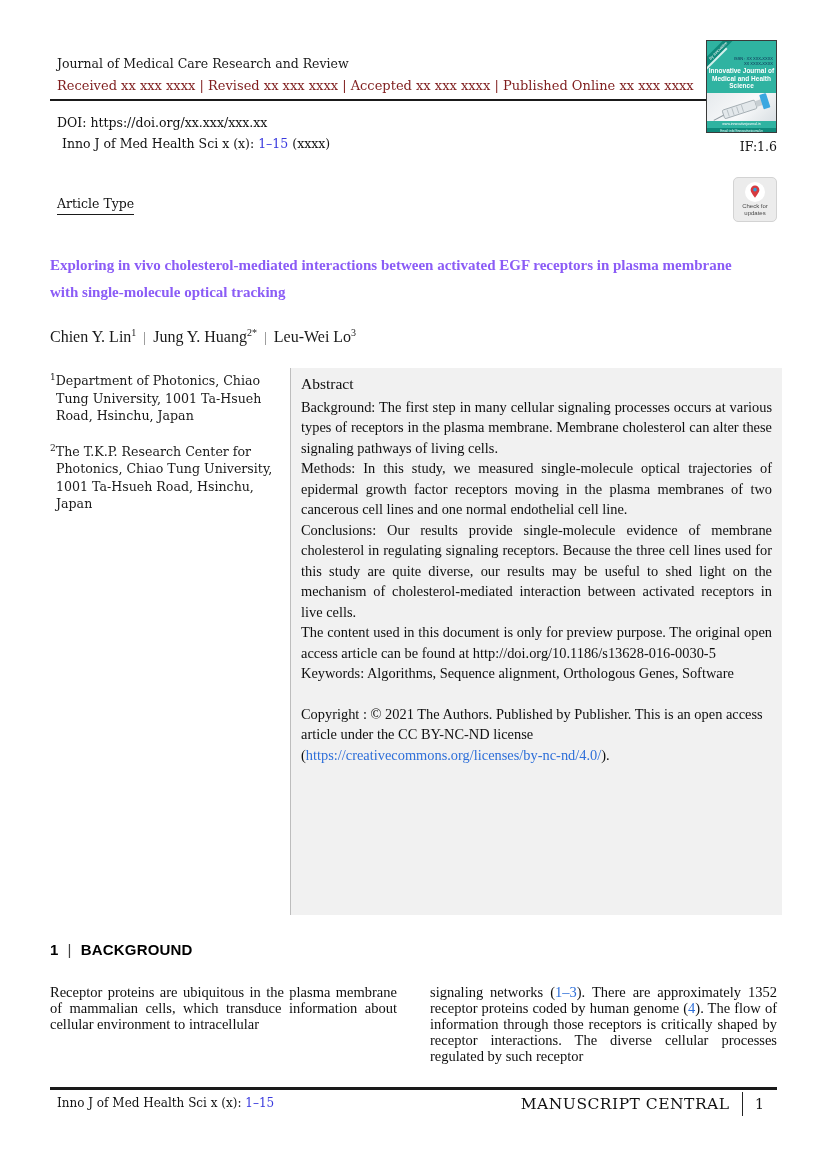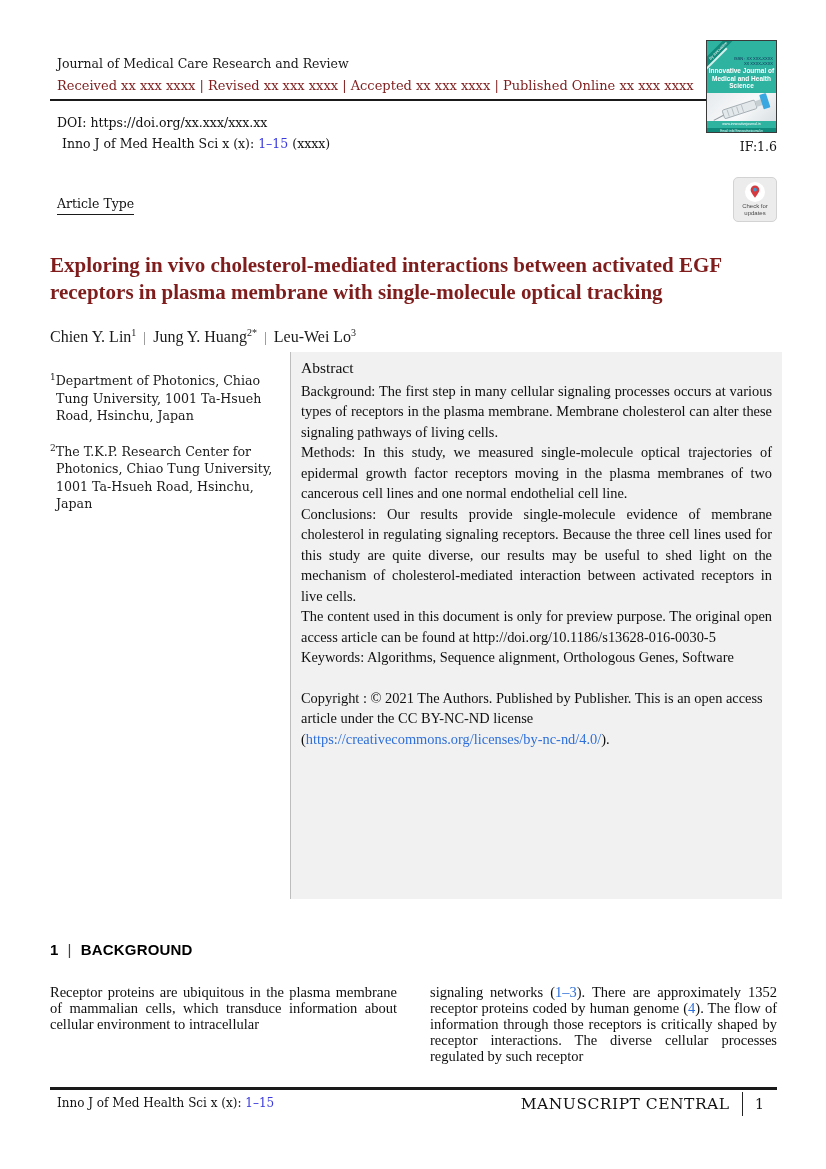--- a/index.html
+++ b/index.html
@@ -40,33 +40,33 @@
   
   .article-type { left:57px; top:196px; font-family:"DejaVu Serif", serif; font-size:12.5px;
                   border-bottom:1.2px solid #1a1a1a; padding-bottom:3px; }
   .badge { left:733px; top:177px; width:44px; height:45px; background:var(--badge_bg);
            border:1px solid #d3d3d3; border-radius:5px; text-align:center; cursor:pointer; }
   .badge-iconwrap { width:20px; height:20px; margin:4px auto 1px auto; background:#fff; border-radius:50%;
                     display:flex; align-items:center; justify-content:center; }
   .badge-text { font-family:"Liberation Sans", sans-serif; font-size:6px; line-height:7px; color:#4a4a4a; }
 
   
-  .paper-title { left:50px; top:252px; width:712px; font-weight:bold; font-size:21px; line-height:26.5px; color:#7f1d1d; }
+  .paper-title { left:50px; top:252px; width:712px; font-weight:bold; font-size:15px; line-height:26.5px; color:#8b5cf6; }
   .authors { left:50px; top:327px; width:700px; font-size:16px; color:#1a1a1a; }
   .authors sup { font-size:10px; }
   .author-sep { color:#777; margin:0 7px; font-size:14px; }
 
   
   .affiliations { left:50px; top:369px; width:235px; font-family:"DejaVu Serif", serif;
                   font-size:12.6px; line-height:17.5px; color:#1a1a1a; }
   .affil-item { margin-bottom:15px; padding-left:6px; text-indent:-6px; }
   .affil-item sup { font-size:9px; }
 
   
-  .abstract-box { left:290px; top:352px; width:492px; height:547px; background:var(--abstract_bg);
+  .abstract-box { left:290px; top:368px; width:492px; height:547px; background:var(--abstract_bg);
                   border-left:1px solid #bdbdbd; padding:6px 10px 8px 10px; overflow:hidden;
                   font-size:14.4px; line-height:20.5px; text-align:justify; color:#0f0f0f; }
   .abstract-heading { font-size:15.5px; margin-bottom:2px; text-align:left; }
   .abstract-box p { margin:0; }
   .copyright { margin-top:20px !important; text-align:left; }
   .ext-link { color:var(--link_blue); }
 
   
   .section-heading { left:50px; top:941px; font-family:"Liberation Sans", sans-serif; font-weight:bold;
                      font-size:15px; color:#000; letter-spacing:.2px; }

